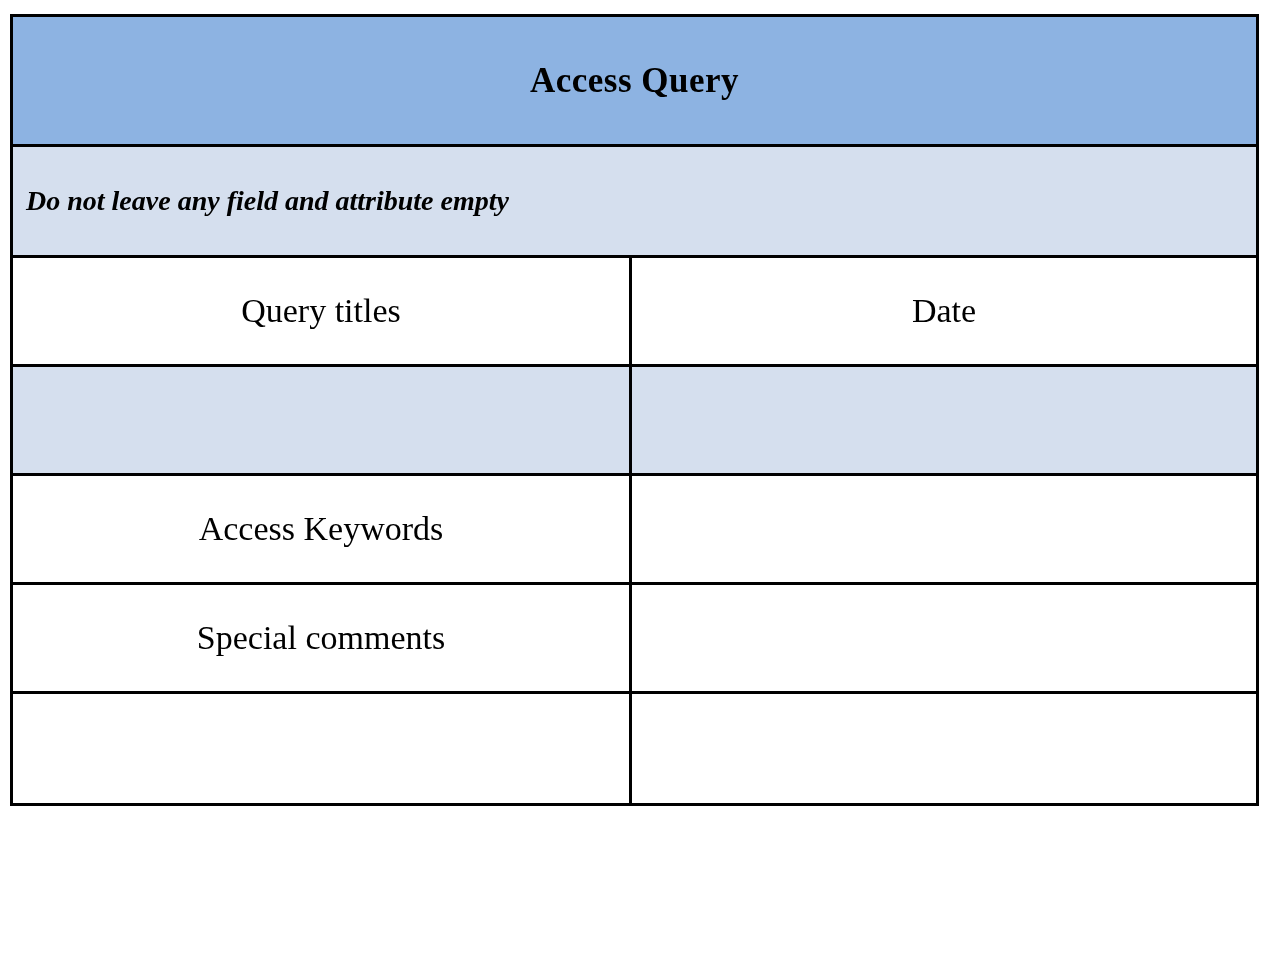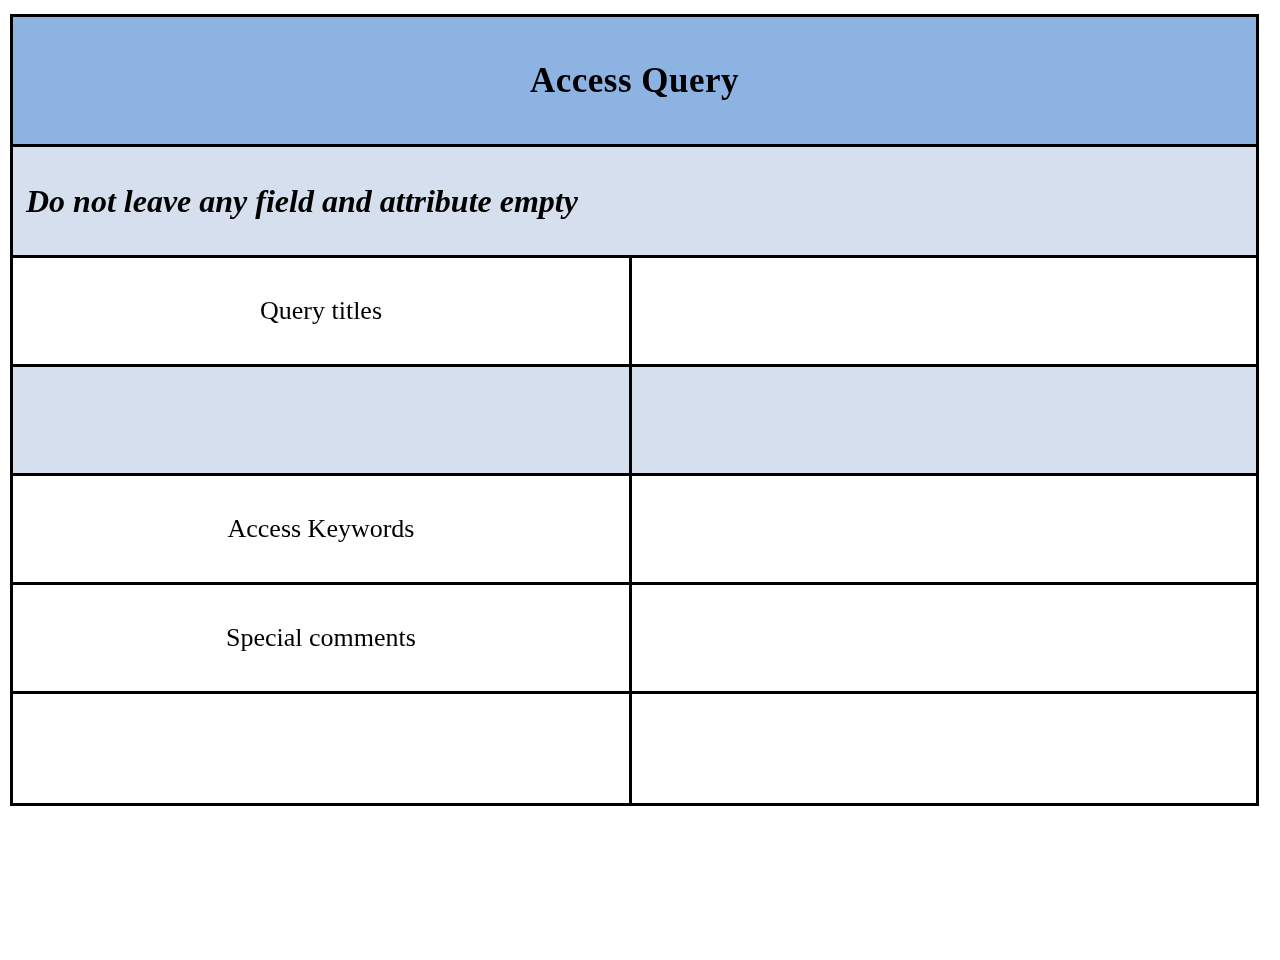--- a/index.html
+++ b/index.html
@@ -48,37 +48,37 @@
   }
   .instruction-row {
     height: 111px;
     background: var(--shaded-bg);
     border-bottom: 3px solid var(--border);
     display: flex;
     align-items: center;
     padding-left: 13px;
   }
   .instruction-row .instruction {
-    font-size: 32px;
+    font-size: 28px;
     font-weight: bold;
     font-style: italic;
   }
   .row {
     display: flex;
     height: 109px;
     border-bottom: 3px solid var(--border);
     background: var(--row-bg);
   }
   .row.shaded { background: var(--shaded-bg); }
   .row:last-child { border-bottom: none; }
   .cell {
     display: flex;
     align-items: center;
     justify-content: center;
-    font-size: 26px;
+    font-size: 34px;
     overflow: hidden;
   }
   .cell.left {
     width: 619px;
     border-right: 3px solid var(--border);
   }
   .cell.right { flex: 1; }
 </style>
 </head>
 <body>
@@ -88,20 +88,21 @@
   <div class="header-row">
     <span class="title">Access Query</span>
   </div>
 
   <div class="instruction-row">
     <span class="instruction">Do not leave any field and attribute empty</span>
   </div>
 
   <div class="row">
     <div class="cell left">Query titles</div>
+    <div class="cell right">Date</div>
   </div>
 
   <div class="row shaded">
     <div class="cell left"></div>
     <div class="cell right"></div>
   </div>
 
   <div class="row">
     <div class="cell left">Access Keywords</div>
     <div class="cell right"></div>

